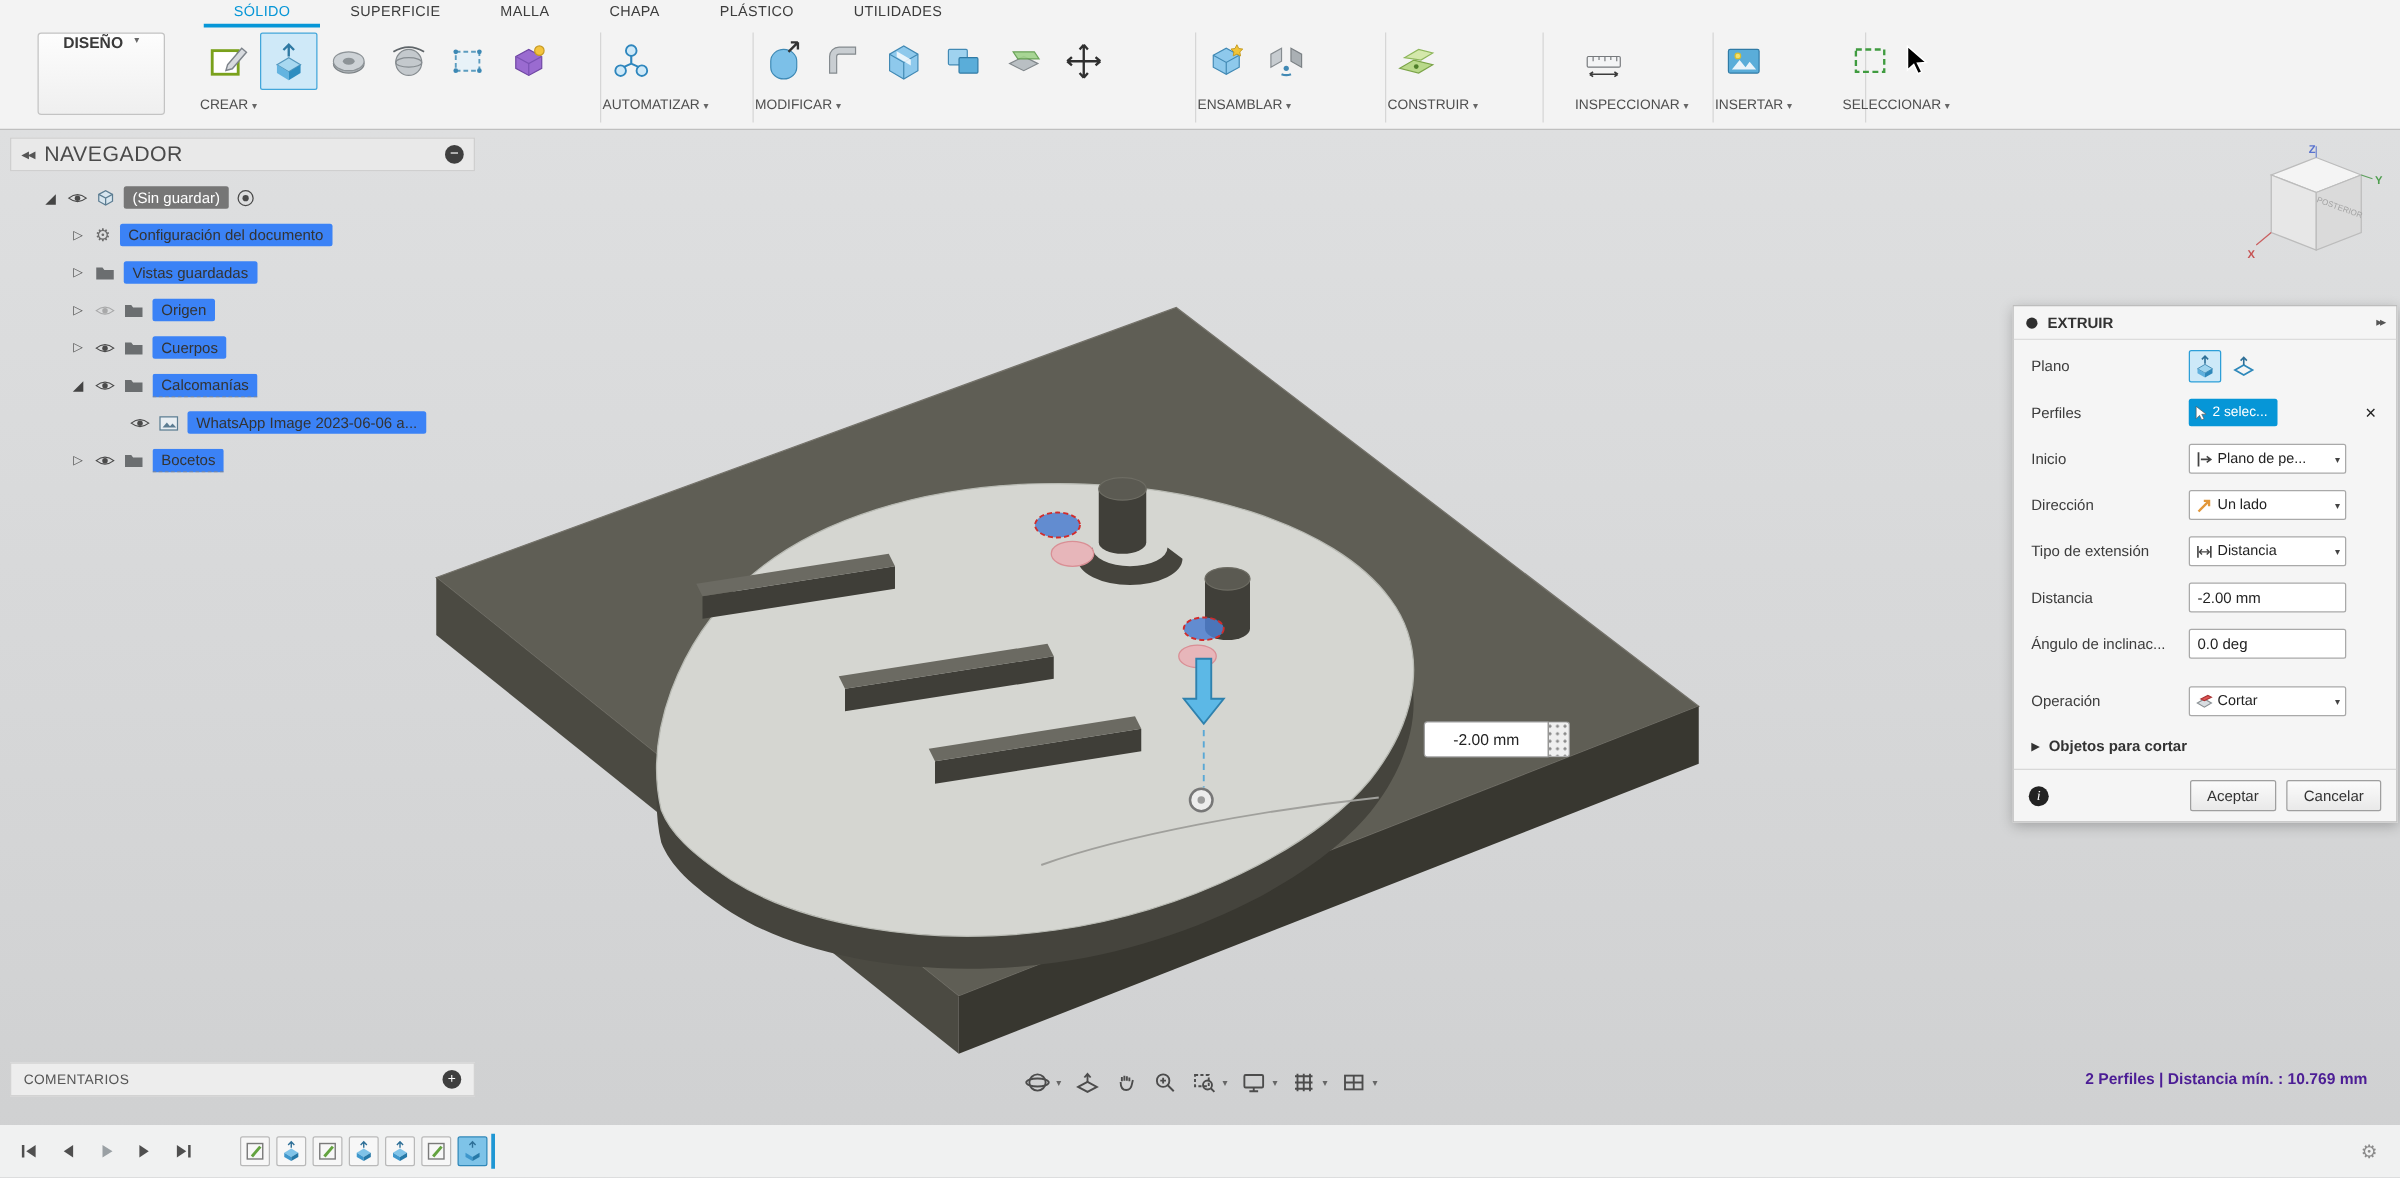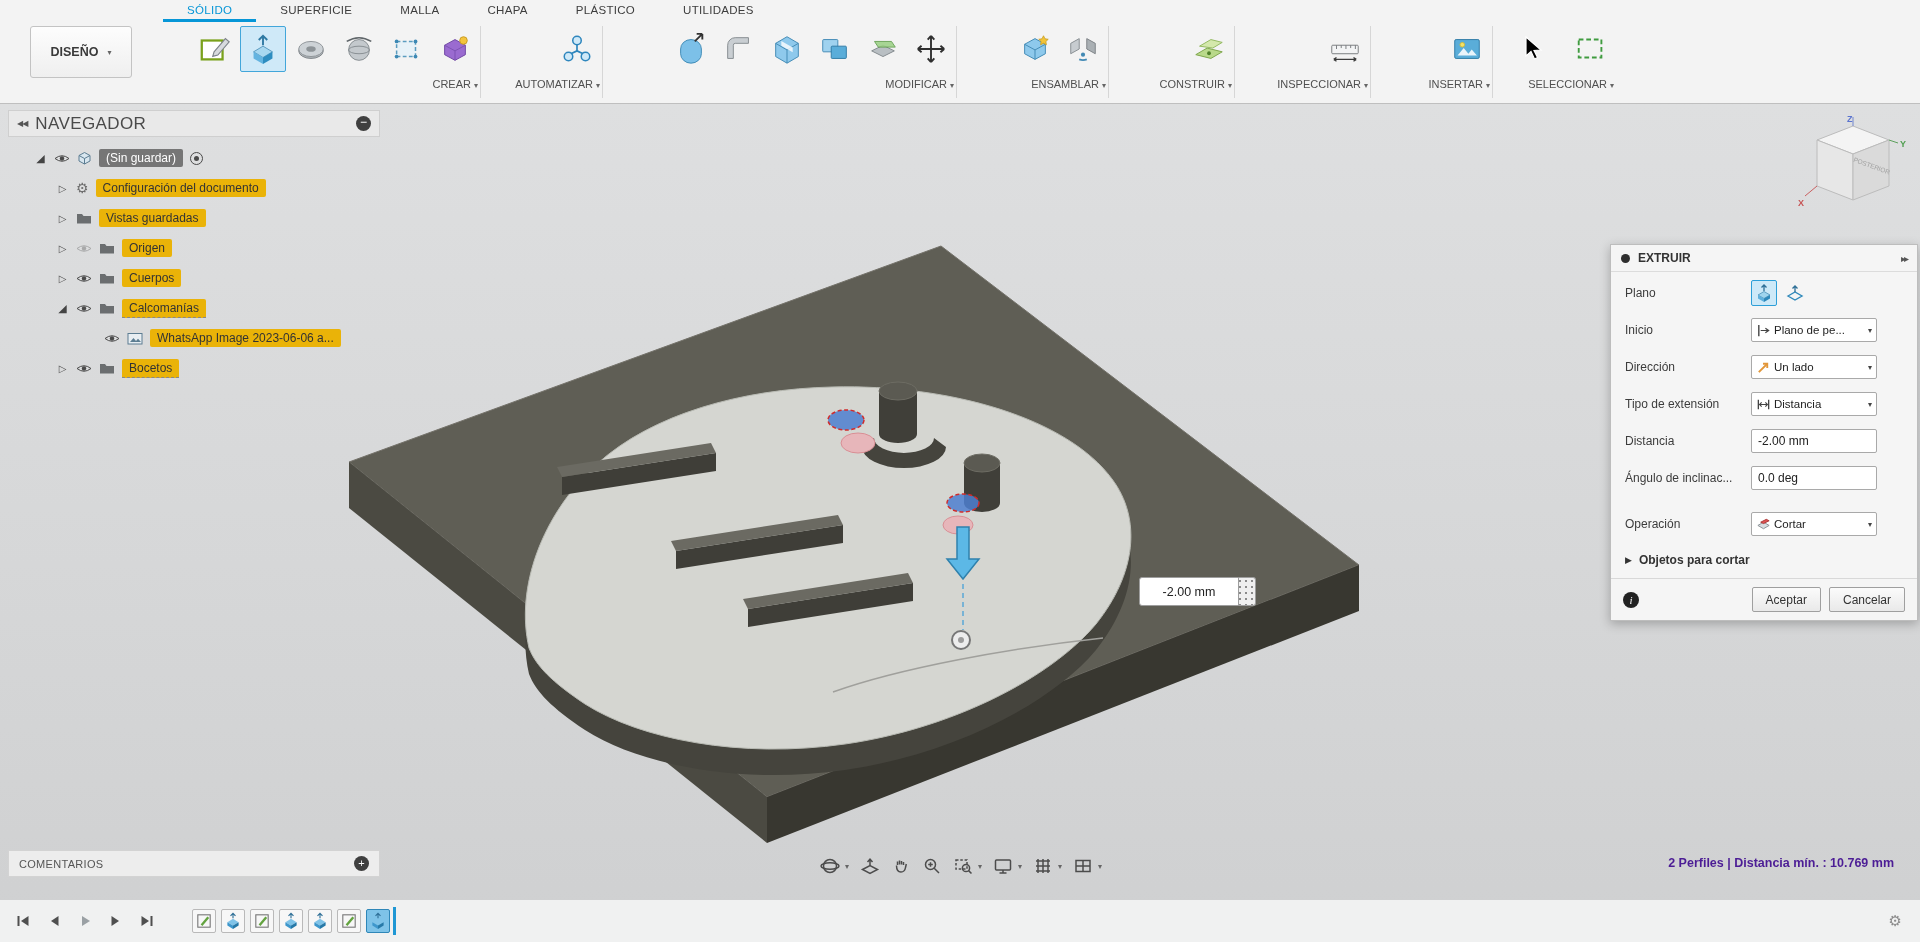--- a/index.html
+++ b/index.html
@@ -6,43 +6,43 @@
   html,body{width:1920px;height:942px;overflow:hidden;font-family:"Liberation Sans","DejaVu Sans",sans-serif;background:#d9dadb;}
   #stage{position:relative;width:1920px;height:942px;}
   svg{display:block;}
 
   
   #viewport-bg{position:absolute;left:0;top:104px;right:0;bottom:0;background:linear-gradient(180deg,#dedfe0 0%,#d6d7d8 55%,#cfd0d1 100%);z-index:0;}
   #scene{position:absolute;left:0;top:0;width:1920px;height:942px;z-index:1;}
 
   
   #ribbon{position:absolute;left:0;top:0;width:1920px;height:104px;background:#f3f3f3;border-bottom:1px solid #bfbfbf;z-index:10;}
-  #design-btn{position:absolute;left:30px;top:26px;width:102px;height:52px;background:linear-gradient(#fdfdfd,#efefef);border:1px solid #c3c3c3;border-radius:3px;display:flex;align-items:center;justify-content:center;gap:6px;font-size:12.5px;font-weight:bold;color:#3a3a3a;cursor:pointer;}
+  #design-btn{position:absolute;left:30px;top:26px;width:102px;height:66px;background:linear-gradient(#fdfdfd,#efefef);border:1px solid #c3c3c3;border-radius:3px;display:flex;justify-content:center;gap:6px;font-size:12.5px;font-weight:bold;color:#3a3a3a;cursor:pointer;}
   #tabs{position:absolute;left:163px;top:0;height:22px;display:flex;align-items:stretch;}
   .tab{padding:4px 24px 0;font-size:11.5px;color:#3d3d3d;letter-spacing:.3px;cursor:pointer;border-bottom:3px solid transparent;}
   .tab.active{color:#0696d7;border-bottom-color:#0696d7;}
-  .rb-group{position:absolute;top:24px;height:78px;display:flex;flex-direction:column;align-items:flex-end;}
+  .rb-group{position:absolute;top:24px;height:78px;display:flex;flex-direction:column;align-items:flex-start;}
   .rb-icons{display:flex;justify-content:center;gap:2px;height:50px;align-items:center;}
   .tool-btn{width:46px;height:46px;border:1px solid transparent;background:transparent;border-radius:2px;display:flex;align-items:center;justify-content:center;cursor:pointer;}
   .tool-btn svg{width:34px;height:34px;}
   .tool-btn.active{background:#cfe9f8;border-color:#42a6da;}
   .rb-label{margin-top:4px;font-size:11px;color:#4f4f4f;cursor:pointer;white-space:nowrap;}
   .caret{font-size:8px;color:#666;margin-left:3px;}
   .rb-sep{position:absolute;top:26px;width:1px;height:72px;background:#d6d6d6;}
 
   
   #nav-header{position:absolute;left:8px;top:110px;width:372px;height:27px;background:#e9e9e9;border:1px solid #cfcfcf;display:flex;align-items:center;z-index:5;}
   #nav-header .collapse{font-size:8px;color:#555;margin:0 8px;letter-spacing:-1px;cursor:pointer;}
   #nav-header .title{font-size:17px;color:#4a4a4a;letter-spacing:.4px;flex:1;}
   .minus-btn{width:15px;height:15px;border-radius:50%;background:#3f3f3f;color:#fff;font-size:12px;line-height:13px;text-align:center;margin-right:8px;cursor:pointer;}
   #nav-tree{position:absolute;left:8px;top:143px;width:400px;z-index:5;font-size:12px;color:#333;}
   .tree-row{height:30px;display:flex;align-items:center;gap:7px;}
   .expander{width:13px;font-size:10px;color:#555;text-align:center;cursor:pointer;}
   .expander.open{font-size:11px;color:#444;}
-  .pill{background:#eab308;border-radius:2px;padding:2px 7px;white-space:nowrap;cursor:pointer;}
+  .pill{background:#3b82f6;border-radius:2px;padding:2px 7px;white-space:nowrap;cursor:pointer;}
   .pill.dark{background:#767676;color:#fff;}
   .pill.dashed{border-bottom:1px dashed #888;border-radius:2px 2px 0 0;text-align:right;}
   .record{width:13px;height:13px;border:1.5px solid #4a4a4a;border-radius:50%;position:relative;cursor:pointer;flex:none;}
   .record::after{content:"";position:absolute;inset:3px;background:#4a4a4a;border-radius:50%;}
   .gear-glyph{font-size:14px;color:#6d6d6d;line-height:1;}
   .dim{opacity:.35;}
 
   
   #dialog{position:absolute;left:1610px;top:244px;width:308px;background:rgba(246,246,246,.97);border:1px solid #bdbdbd;box-shadow:0 3px 10px rgba(0,0,0,.25);z-index:8;}
   .dlg-header{height:27px;border-bottom:1px solid #dcdcdc;display:flex;align-items:center;padding:0 10px;cursor:move;}
@@ -479,20 +479,32 @@
           </button>
           <button class="type-btn">
             <svg viewBox="0 0 20 20" width="20" height="20">
                 <path d="M3 13 L10 9 L17 13 L10 17 Z" fill="none" stroke="#2e88ba" stroke-width="1.4"></path>
                 <path d="M10 3 v6 M7.5 5.5 L10 3 l2.5 2.5" stroke="#2e6f97" fill="none" stroke-width="1.3"></path>
               </svg>
           </button>
         </span>
       </div>
       <div class="dlg-row">
+        <span class="dlg-label">Perfiles</span>
+        <span class="dlg-ctrl">
+          <span class="chip">
+            <svg viewBox="0 0 10 14" width="9" height="13">
+                <path d="M1 1 v11 l3-3 2 4 2-1 -2-4 4 0 Z" fill="#fff" stroke="#5a5a5a" stroke-width=".6"></path>
+              </svg>
+            <span>2 selec...</span>
+          </span>
+          <span class="close-x">×</span>
+        </span>
+      </div>
+      <div class="dlg-row">
         <span class="dlg-label">Inicio</span>
         <span class="dlg-ctrl">
           <span class="dd">
             <svg viewBox="0 0 16 16" width="15" height="15">
                 <path d="M3 2 v12" stroke="#444" stroke-width="1.5"></path>
                 <path d="M5 8 h8 M10 5.5 L13.5 8 L10 10.5" stroke="#444" fill="none" stroke-width="1.3"></path>
               </svg>
             <span class="dd-txt">Plano de pe...</span>
             <span class="dd-caret">▾</span>
           </span>

